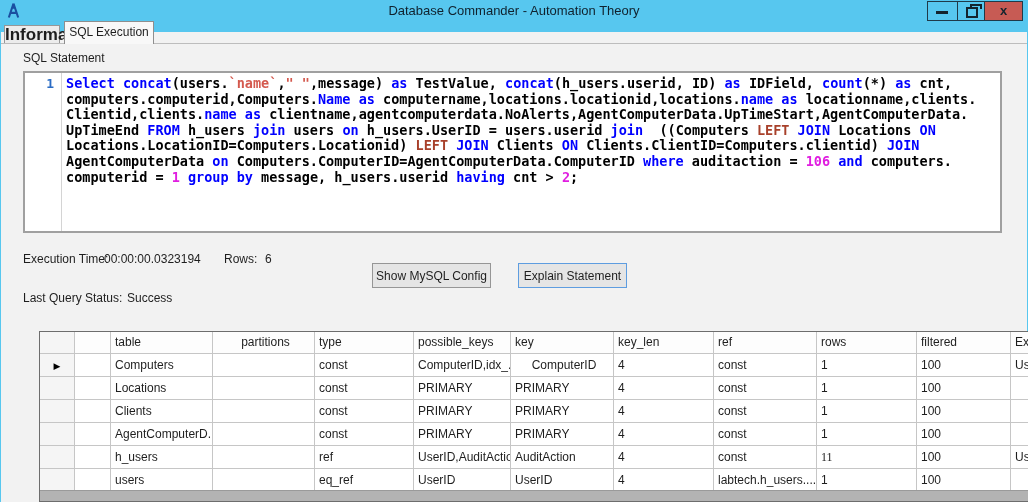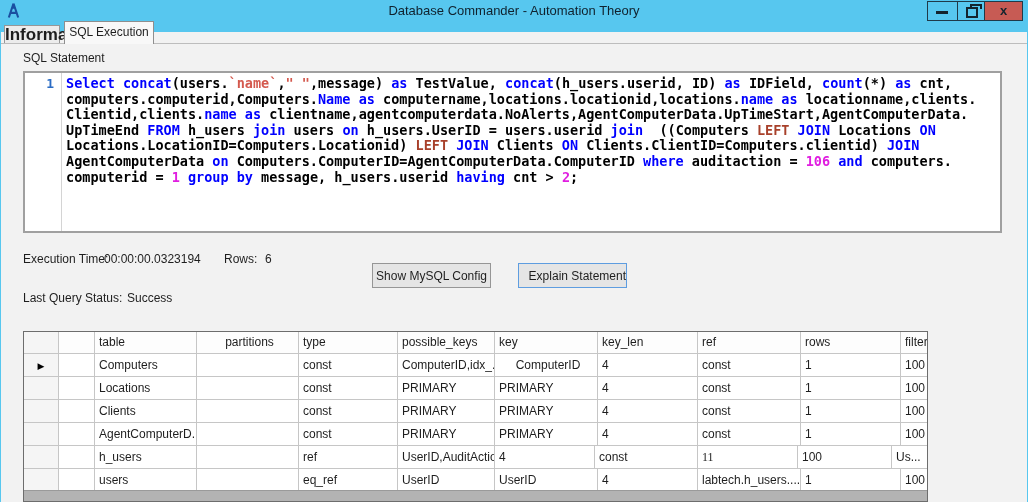--- a/index.html
+++ b/index.html
@@ -35,23 +35,23 @@
     background:#fff;border:2px solid #a0a0a0;}
   .gutter{position:absolute;left:0;top:0;bottom:0;width:36px;background:#fff;border-right:1px solid #d4d4d4;}
   .lineno{position:absolute;right:7px;top:3px;font:700 13px/15px "DejaVu Sans Mono",monospace;color:var(--lineno);}
   .code{position:absolute;left:41px;top:3px;right:2px;bottom:2px;overflow:hidden;
     font:700 13.5px/15.6px "DejaVu Sans Mono",monospace;white-space:pre;color:#000;}
   .tok-kw{color:var(--kw);} .tok-str{color:var(--str);} .tok-num{color:var(--num);} .tok-lkw{color:var(--lkw);}
   
   .lbl{position:absolute;font-size:12px;white-space:nowrap;}
   .btn{position:absolute;box-sizing:border-box;height:25px;background:#e5e5e5;border:1px solid #969696;
     font-family:"Liberation Sans",sans-serif;font-size:12px;color:#1e1e1e;padding:0;}
-  .btn-focus{border:1px solid var(--focus);text-align:right;}
-  
-  .grid{position:absolute;left:22px;top:331px;width:905px;height:171px;box-sizing:border-box;
+  .btn-focus{border:1px solid var(--focus);}
+  
+  .grid{position:absolute;left:38px;top:331px;width:990px;height:171px;box-sizing:border-box;
     background:#fff;border:1px solid #6d6d6d;overflow:hidden;font-size:12px;}
   .g-row{display:flex;width:1011px;}
   .g-cell{flex:0 0 auto;box-sizing:border-box;border-right:1px solid #c6c6c6;border-bottom:1px solid #c6c6c6;
     padding-left:4px;white-space:nowrap;overflow:hidden;background:#fff;}
   .g-head .g-cell{height:22px;line-height:21px;background:#fdfdfd;}
   .g-body .g-cell{height:23px;line-height:22px;}
   .g-sel{background:#f5f5f5 !important;text-align:center;padding-left:0;}
   .g-arrow{font-size:9px;color:#000;}
   .hscroll{position:absolute;left:0;right:0;bottom:0;height:10px;background:#b3b3b3;border-top:1px solid #9a9a9a;}
 </style>
@@ -171,20 +171,21 @@
           <div class="g-cell" style="width: 94px;">100</div>
           <div class="g-cell" style="width: 40px;"></div>
         </div>
         <div class="g-row ">
           <div class="g-cell g-sel" style="width: 35px;"></div>
           <div class="g-cell" style="width: 36px;"></div>
           <div class="g-cell" style="width: 102px;">h_users</div>
           <div class="g-cell" style="width: 102px;"></div>
           <div class="g-cell" style="width: 99px;">ref</div>
           <div class="g-cell" style="width: 97px;">UserID,AuditAction</div>
+          <div class="g-cell" style="width: 103px;">AuditAction</div>
           <div class="g-cell" style="width: 100px;">4</div>
           <div class="g-cell" style="width: 103px;">const</div>
           <div class="g-cell" style="width: 100px; font-family: Liberation Serif, serif;">11</div>
           <div class="g-cell" style="width: 94px;">100</div>
           <div class="g-cell" style="width: 40px;">Us...</div>
         </div>
         <div class="g-row ">
           <div class="g-cell g-sel" style="width: 35px;"></div>
           <div class="g-cell" style="width: 36px;"></div>
           <div class="g-cell" style="width: 102px;">users</div>

